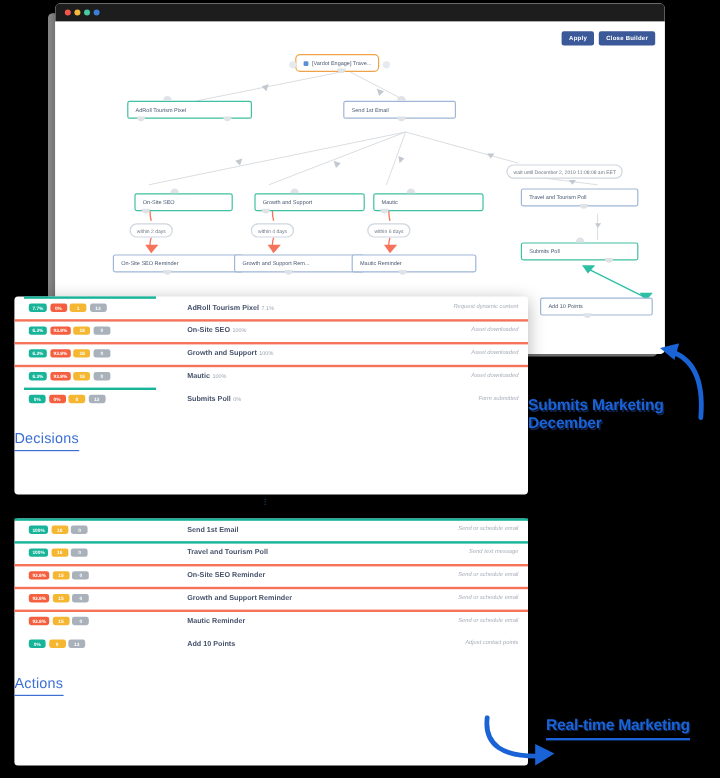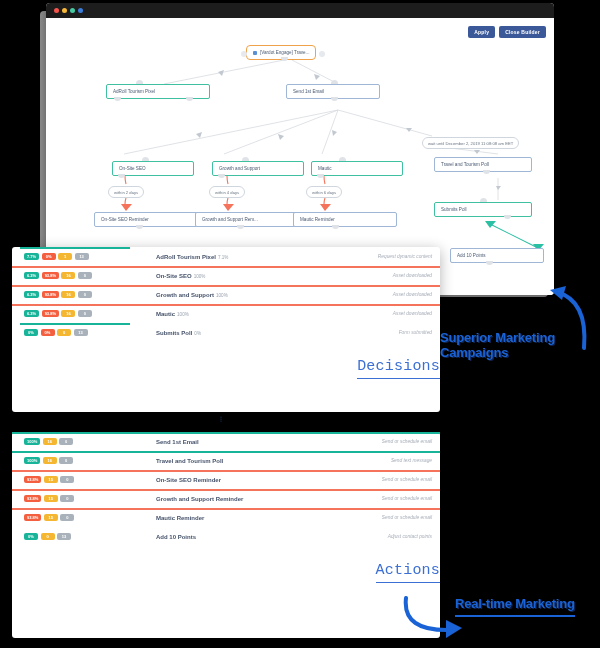--- a/index.html
+++ b/index.html
@@ -46,22 +46,22 @@
   .row .topline{position:absolute;left:0;right:0;top:0;height:1.6px;}
   .badges{display:flex;gap:2.5px;width:132px;padding-left:4px;}
   .bdg{font-size:4px;font-weight:bold;color:#fff;border-radius:2px;
        padding:1.5px 3px;min-width:8px;text-align:center;line-height:1;}
   .bdg.teal{background:#18b499;}.bdg.red{background:#f4603f;}
   .bdg.amber{background:#f5b731;}.bdg.grey{background:#a9b1ba;}
   .rowtitle{flex:1;font-size:6px;font-weight:bold;color:#46536b;}
   .rowtitle .pct{font-weight:normal;font-size:4.6px;color:#9aa3b0;margin-left:2px;}
   .rowmeta{font-size:4.8px;font-style:italic;color:#a6adb8;text-align:right;width:112px;}
 
-  .card-caption{text-align:right;font-size:15px;color:#3b6fd4;
-        padding:16px 0 18px;letter-spacing:.2px;font-family:Liberation Mono, monospace;}
+  .card-caption{text-align:left;font-size:12px;color:#3b6fd4;
+        padding:16px 0 18px;letter-spacing:.2px;}
   .card-caption span{border-bottom:1.5px solid #3b6fd4;padding-bottom:3px;}
 
   
   .annot{position:absolute;color:#1963d6;font-weight:bold;font-size:13px;
          line-height:1.15;letter-spacing:-.2px;}
   .annot.shadowy{text-shadow:1.2px 1.2px 0 rgba(20,40,90,.85);}
   .annot.ul{border-bottom:2.5px solid #1963d6;padding-bottom:3px;}
   .arrow{position:absolute;}
   .conn{position:absolute;color:#3b6fd4;font-size:6px;letter-spacing:1px;}
 </style>
@@ -365,22 +365,22 @@
     <span>Actions</span>
   </div>
 </div>
 
 <svg class="arrow" style="left:548px;top:286px;width:50px;height:70px;" viewBox="0 0 50 70">
   <path d="M8 6 Q40 14 36 62" stroke="#1963d6" stroke-width="4" fill="none" stroke-linecap="round"></path>
   <polygon points="2,4 18,0 14,14" fill="#1963d6"></polygon>
 </svg>
 
 <div class="annot shadowy" style="left:440px;top:331px;width:150px;">
-  <div>Superior Marketing</div>
-  <div>Campaigns</div>
+  <div>Submits Marketing</div>
+  <div>December</div>
 </div>
 
 <svg class="arrow" style="left:400px;top:596px;width:70px;height:48px;" viewBox="0 0 70 48">
   <path d="M6 2 Q2 36 52 34" stroke="#1963d6" stroke-width="4" fill="none" stroke-linecap="round"></path>
   <polygon points="46,24 62,32 46,42" fill="#1963d6"></polygon>
 </svg>
 
 <div class="annot shadowy ul" style="left:455px;top:597px;">Real-time Marketing</div>
 
 </body></html>

